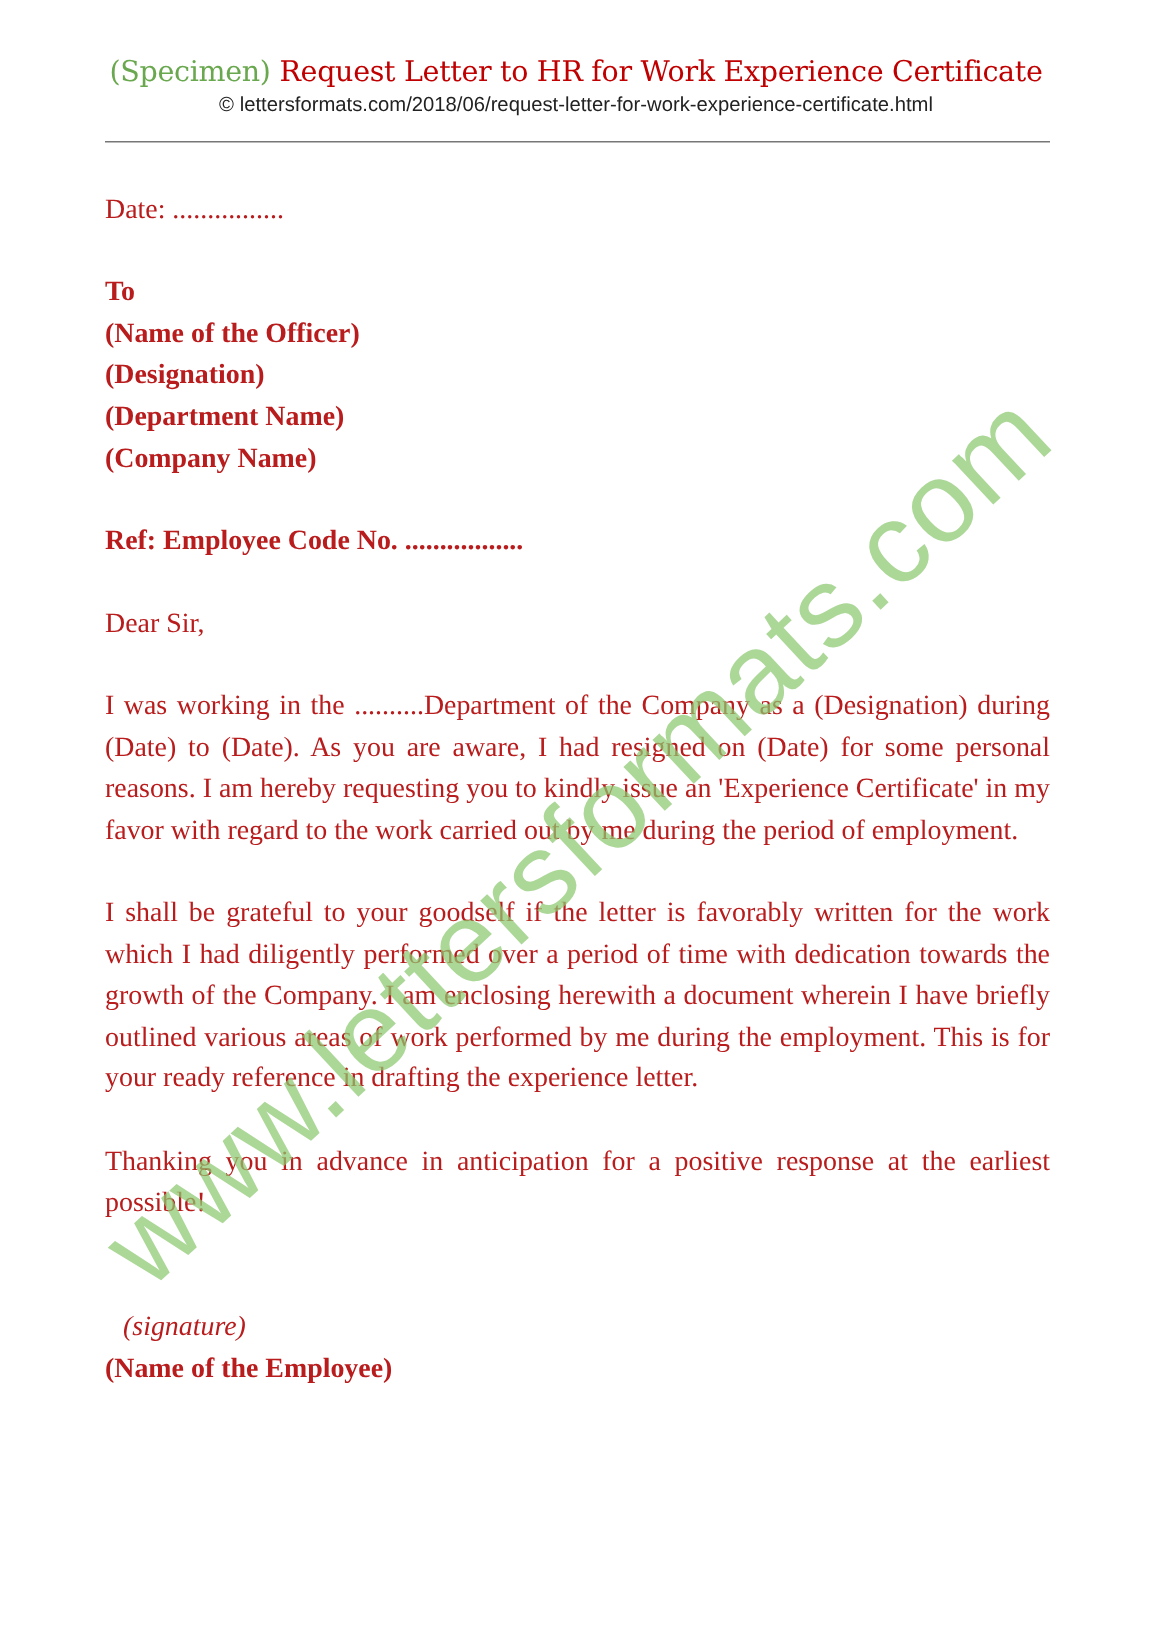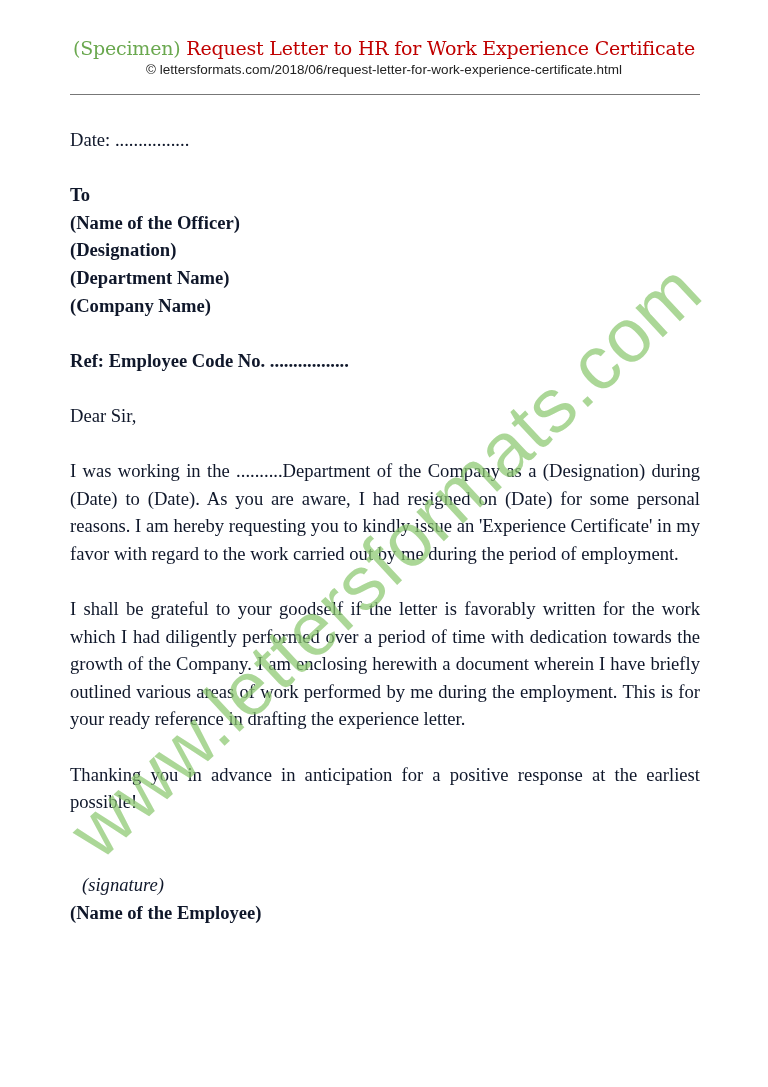--- a/index.html
+++ b/index.html
@@ -3,21 +3,21 @@
   <meta charset="utf-8">
   <style>
     html, body { margin: 0; padding: 0; background: #ffffff; }
     body { width: 768px; height: 1087px; position: relative; overflow: hidden; }
     .page { position: absolute; left: 0; top: 0; width: 692px; height: 1087px; background: #fff; }
     .header { position: absolute; left: 0; top: 36px; width: 768px; text-align: center; }
     .title { font-family: "DejaVu Serif", "Liberation Serif", serif; font-size: 19px; line-height: 24px; color: #c00000; letter-spacing: -0.2px; }
     .title .spec { color: #6aa84f; }
     .url { font-family: "Liberation Sans", sans-serif; font-size: 13.5px; line-height: 18px; color: #222; margin-top: 1px; }
     .sep { position: absolute; left: 70px; top: 94px; width: 630px; height: 0; border-top: 1.5px solid #777; }
-    .body { position: absolute; left: 70px; top: 126px; width: 630px; font-family: "Liberation Serif", serif; font-size: 18.6px; line-height: 27.6px; color: #0f172a; }
+    .body { position: absolute; left: 70px; top: 126px; width: 630px; font-family: "Liberation Serif", serif; font-size: 18.6px; line-height: 27.6px; color: #b91c1c; }
     .body p { margin: 0; }
     .b { font-weight: bold; }
     .gap { height: 27.6px; }
     .just { text-align: justify; text-align-last: left; }
     .sig { font-style: italic; padding-left: 12px; }
     .watermark { position: absolute; left: 0; top: 0; width: 768px; height: 1087px; pointer-events: none; }
     .wm-text { position: absolute; left: 385px; top: 560px; transform: translate(-50%, -50%) rotate(-43deg);
       font-family: "Liberation Sans", sans-serif; font-size: 76px; color: #8cc870; opacity: 0.72; white-space: nowrap; letter-spacing: 1px; }
   </style>
 </head>

